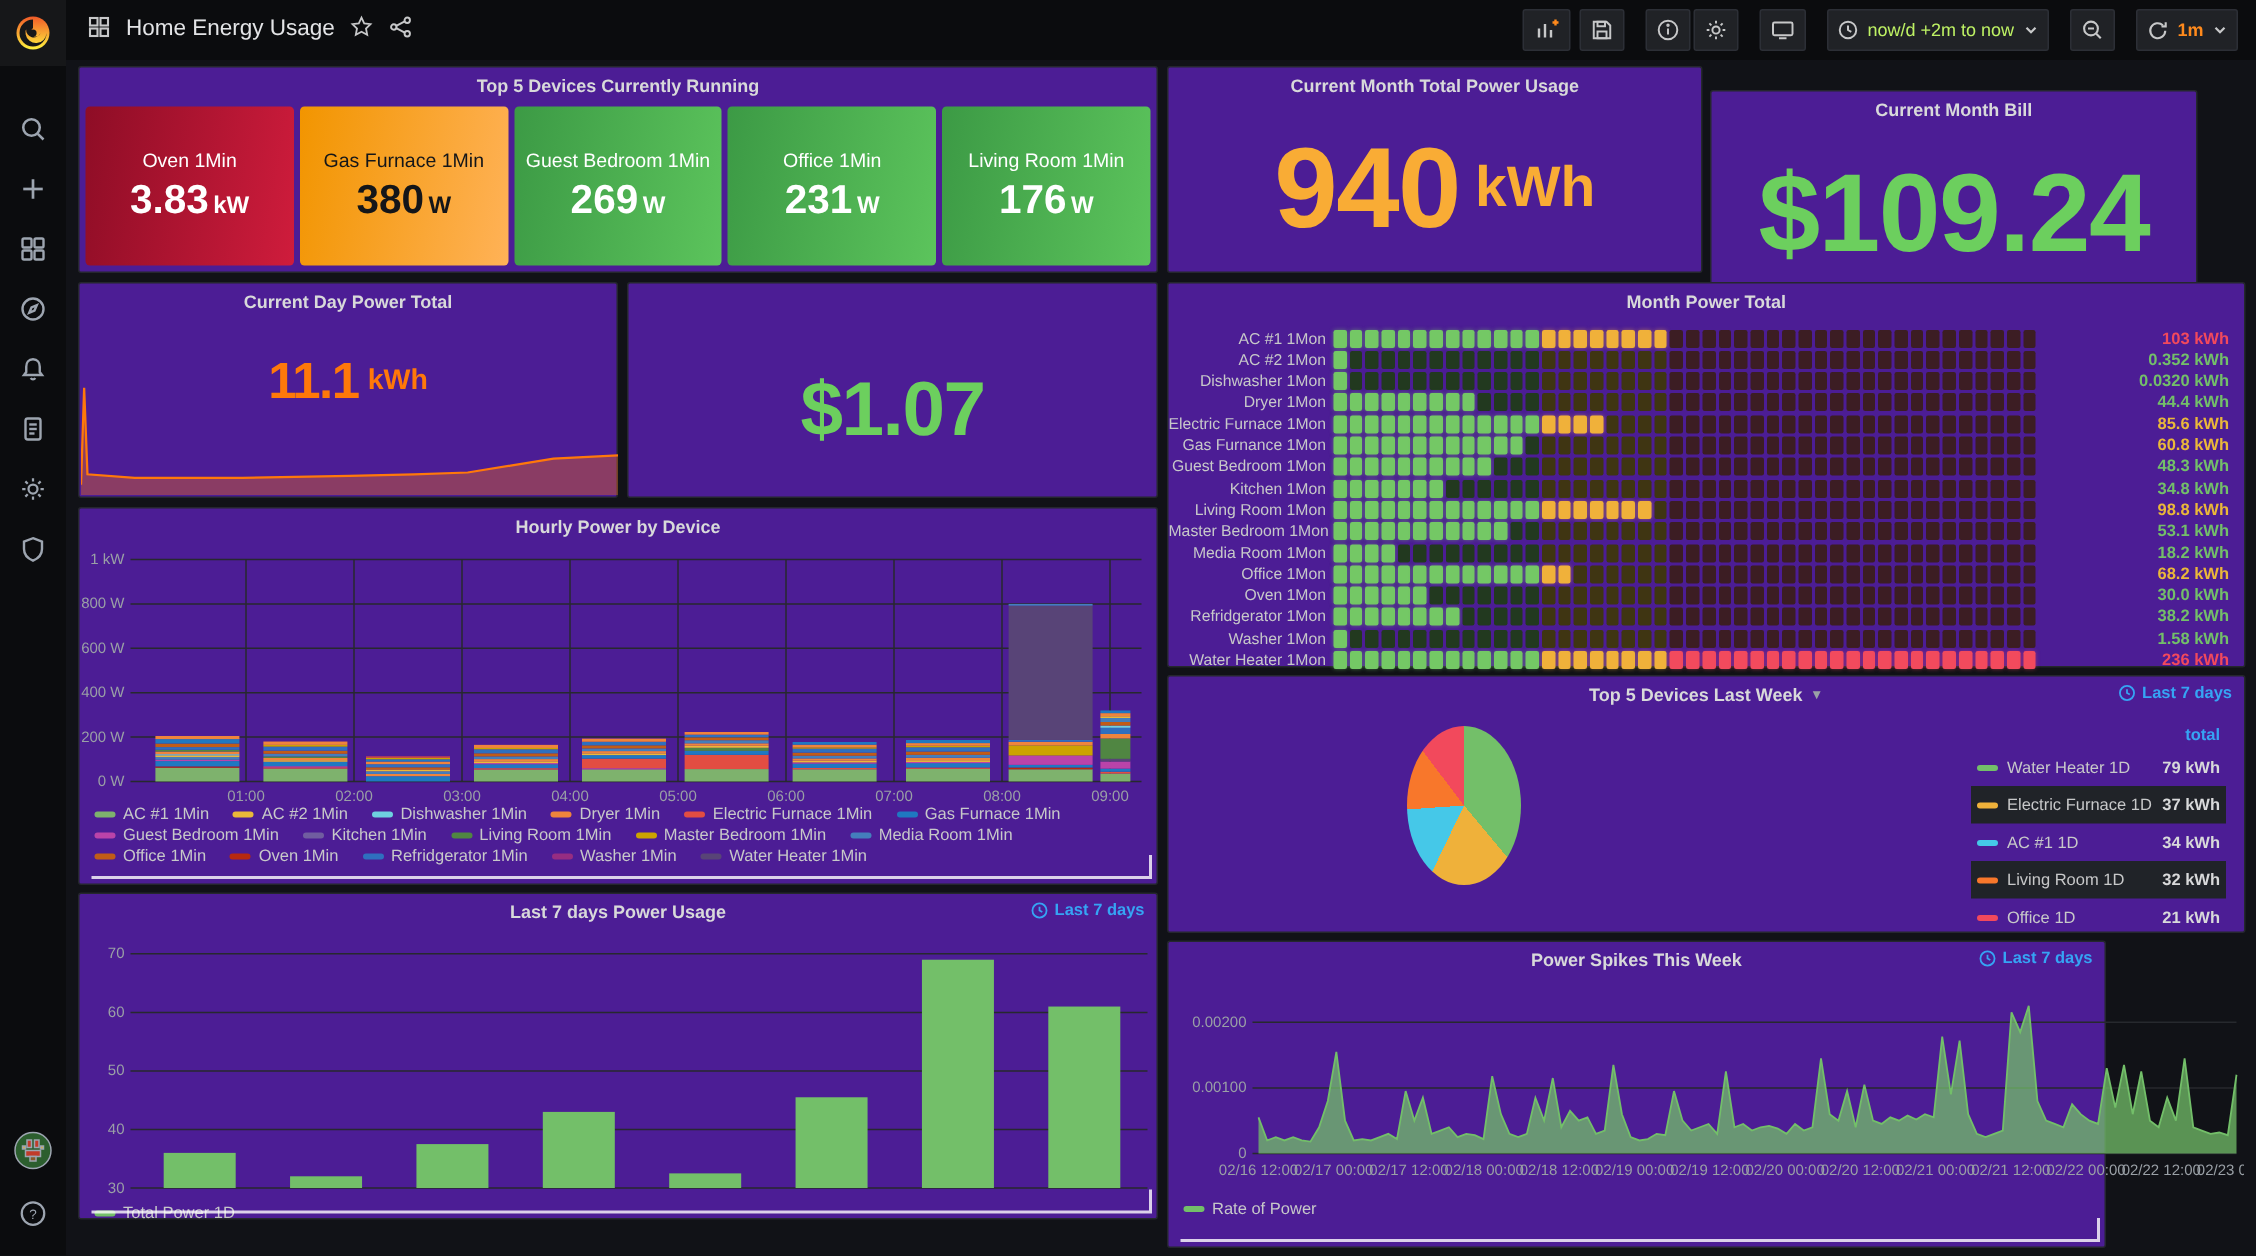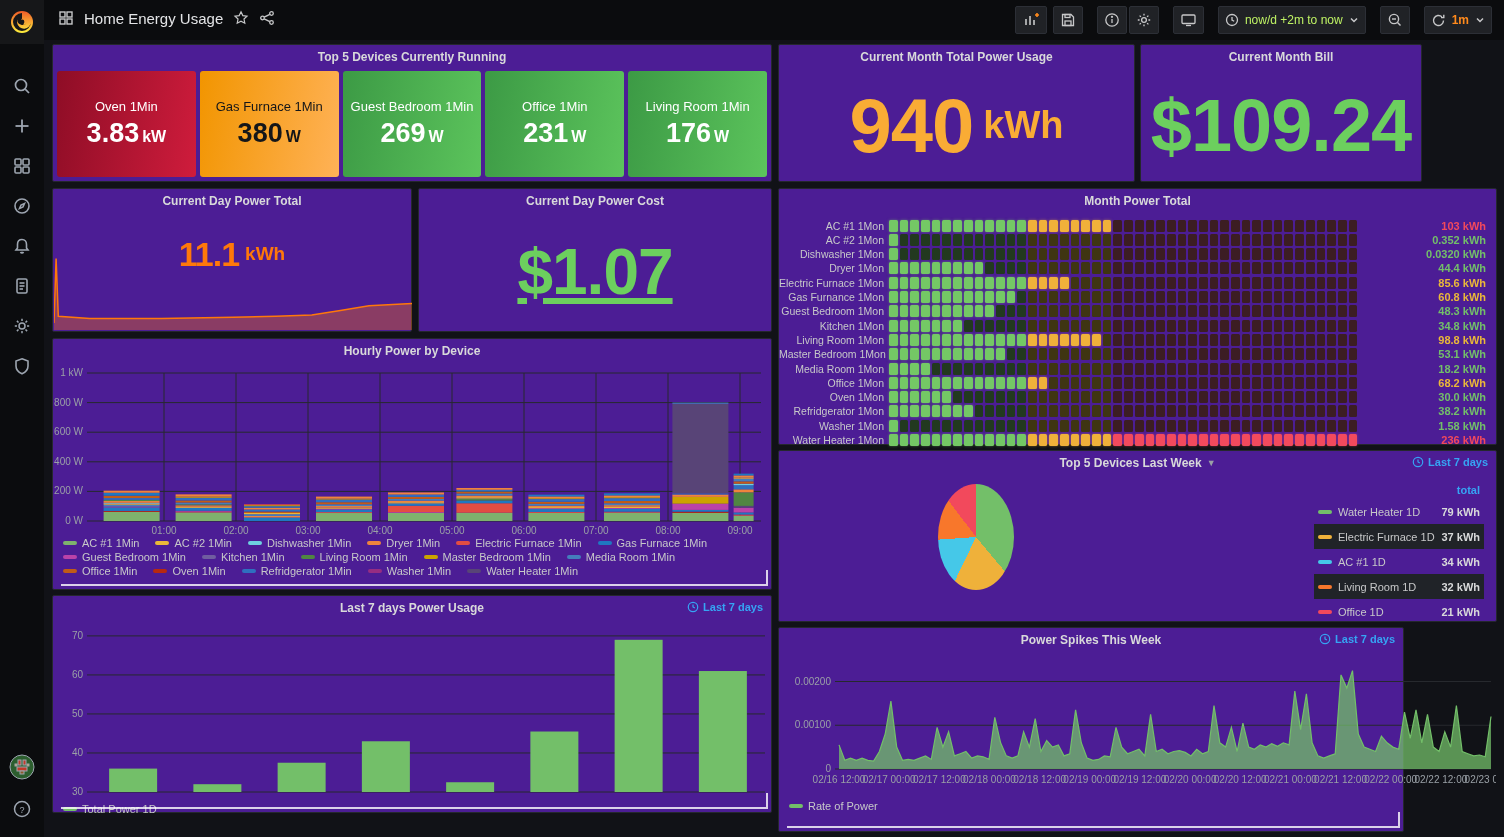--- a/index.html
+++ b/index.html
@@ -33,21 +33,21 @@
   .panel { position:absolute; background:#4c1d95; border:1px solid #25272e; border-radius:2px; }
   .ptitle { height:24px; display:flex; align-items:center; justify-content:center; font-size:12px; font-weight:600;
     color:#D8D9DA; cursor:pointer; position:relative; }
   .tlink { position:absolute; right:8px; top:5px; display:flex; align-items:center; gap:4px;
     color:#36A4F4; font-size:11px; font-weight:600; cursor:pointer; }
   .tlink svg { stroke:#36A4F4; }
 
   
   #p-top5run  { left:8px;   top:4px;   width:720px; height:138px; }
   #p-musage   { left:734px; top:4px;   width:357px; height:138px; }
-  #p-mbill    { left:1096px;top:4px;   width:282px; height:138px; }
+  #p-mbill    { left:1096px;top:20px;   width:325px; height:138px; }
   #p-dtotal   { left:8px;   top:148px; width:360px; height:144px; }
   #p-dcost    { left:374px; top:148px; width:354px; height:144px; }
   #p-mpower   { left:734px; top:148px; width:719px; height:257px; }
   #p-hourly   { left:8px;   top:298px; width:720px; height:252px; }
   #p-pie      { left:734px; top:410px; width:719px; height:172px; }
   #p-last7    { left:8px;   top:555px; width:720px; height:218px; }
   #p-spikes   { left:734px; top:587px; width:626px; height:205px; }
 
   
   .tiles { display:flex; gap:4px; padding:2px 4px; height:110px; }
@@ -60,21 +60,21 @@
   .tile-value .tv-unit { font-size:16px; font-weight:600; margin-left:3px; }
 
   
   .bigstat { position:absolute; left:0; right:0; top:24px; bottom:0; display:flex; align-items:center; justify-content:center; }
   .bs-orange { color:#F9AC35; }
   .bs-green  { color:#6CCF5E; }
   .bs-num  { font-size:72px; font-weight:700; letter-spacing:-1px; }
   .bs-unit { font-size:38px; font-weight:700; margin-left:10px; }
   #p-musage .bs-num { font-size:76px; }
   #p-mbill  .bs-num { font-size:74px; }
-  #p-dcost  .bs-num { font-size:64px;text-decoration:underline; }
+  #p-dcost  .bs-num { font-size:51px; }
   #p-dtotal .bigstat { bottom:36px; }
   #p-dtotal .bs-num { font-size:34px; color:#FF780A; }
   #p-dtotal .bs-unit { font-size:19px; color:#FF780A; margin-left:6px; }
   #dayspark { position:absolute; left:1px; bottom:1px; }
 
   
   .ledrow { position:absolute; left:0; height:13px; display:flex; align-items:center; width:100%; }
   .ledlabel { width:110px; text-align:right; font-size:10.5px; color:#C7C8C9; padding-right:5px; white-space:nowrap; }
   .ledcells { display:flex; gap:2px; }
   .ledcell { width:8.7px; height:12px; border-radius:1.5px; }
@@ -347,21 +347,20 @@
           <span class="bs-num">11.1</span>
           <span class="bs-unit">kWh</span>
         </div>
         <svg id="dayspark" width="358" height="72">
             <polygon points="0,72 0.0,65.1 2.1,0.6 4.3,58.2 35.8,60.5 107.4,60.5 179.0,59.3 222.0,58.2 257.8,57.0 286.4,52.4 315.0,47.8 358.0,45.5 358,72" fill="rgba(255,120,10,0.35)"></polygon>
             <polyline points="0.0,65.1 2.1,0.6 4.3,58.2 35.8,60.5 107.4,60.5 179.0,59.3 222.0,58.2 257.8,57.0 286.4,52.4 315.0,47.8 358.0,45.5" fill="none" stroke="#FF780A" stroke-width="1.5"></polyline>
           </svg>
       </section>
 
       <section class="panel" id="p-dcost">
-        <div class="ptitle">Current Day Power Cost</div>
         <div class="bigstat bs-green">
           <span class="bs-num">$1.07</span>
         </div>
       </section>
 
       <section class="panel" id="p-mpower">
         <div class="ptitle">Month Power Total</div>
         <div id="ledgrid">
             <div class="ledrow" style="top: 30px;">
               <span class="ledlabel">AC #1 1Mon</span>

